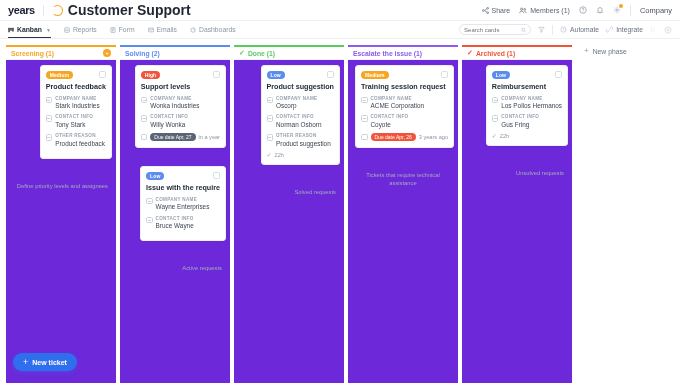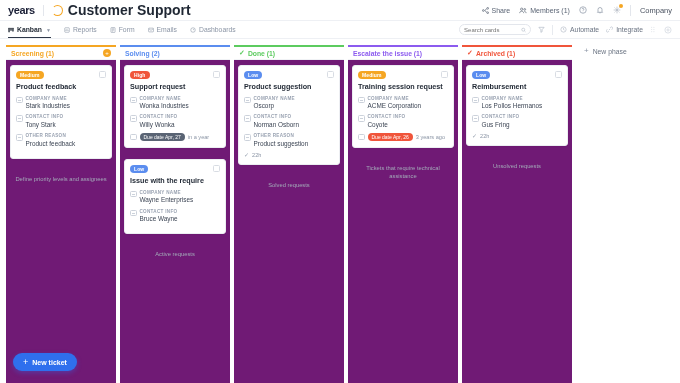--- a/index.html
+++ b/index.html
@@ -103,23 +103,23 @@
   }
   .col-title { font-size: 6.8px; font-weight: bold; white-space: nowrap; }
   .col-check { font-size: 7px; font-weight: bold; }
   .col-badge {
     margin-left: auto; width: 8px; height: 8px; border-radius: 50%;
     display: flex; align-items: center; justify-content: center;
     color: #fff; font-size: 6px; line-height: 1;
   }
   .col-body {
     flex: 1 1 auto;
-    background: #701a75;
+    background: #6d28d9;
     padding: 5px 4px;
-    display: flex; flex-direction: column; gap: 11px;
+    display: flex; flex-direction: column; gap: 18px; align-items: flex-end;
   }
 
   
   .card {
     background: #ffffff; border: 1px solid #eceef2; border-radius: 3px;
     padding: 5px 5px 6px 5px;
     box-shadow: 0 1px 1px rgba(20,30,50,0.04);
     position: relative;
   }
   .card-top { display: flex; align-items: flex-start; }
@@ -390,21 +390,21 @@
       <div class="column">
         <div class="col-head" style="border-top-color: rgb(91, 141, 239);">
           <span class="col-title" style="color: rgb(91, 141, 239);">Solving (2)</span>
         </div>
         <div class="col-body">
           <div class="card">
             <div class="card-top">
               <span class="pill" style="background: rgb(240, 85, 59);">High</span>
               <span class="card-menu"></span>
             </div>
-            <div class="card-title">Support request</div>
+            <div class="card-title">Support levels</div>
             <div class="field">
               <span class="field-ico">
                 <i></i>
               </span>
               <div>
                 <div class="field-lbl">COMPANY NAME</div>
                 <div class="field-val">Wonka Industries</div>
               </div>
             </div>
             <div class="field">

